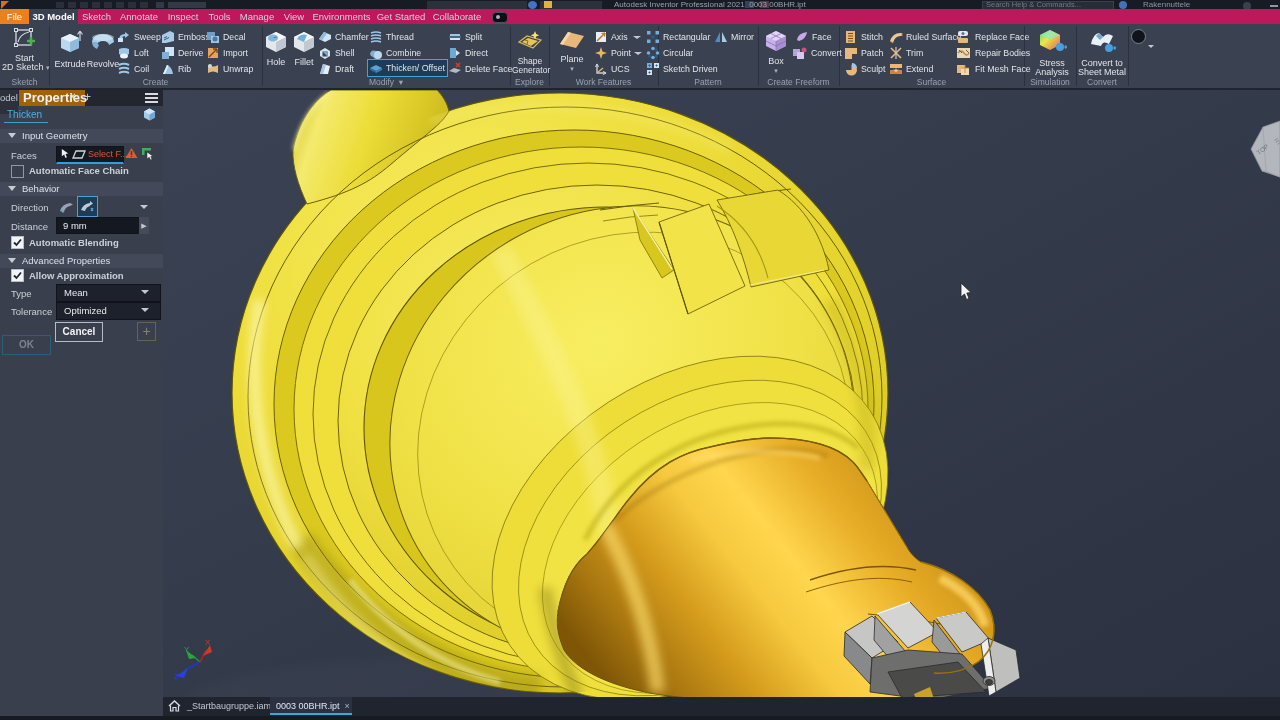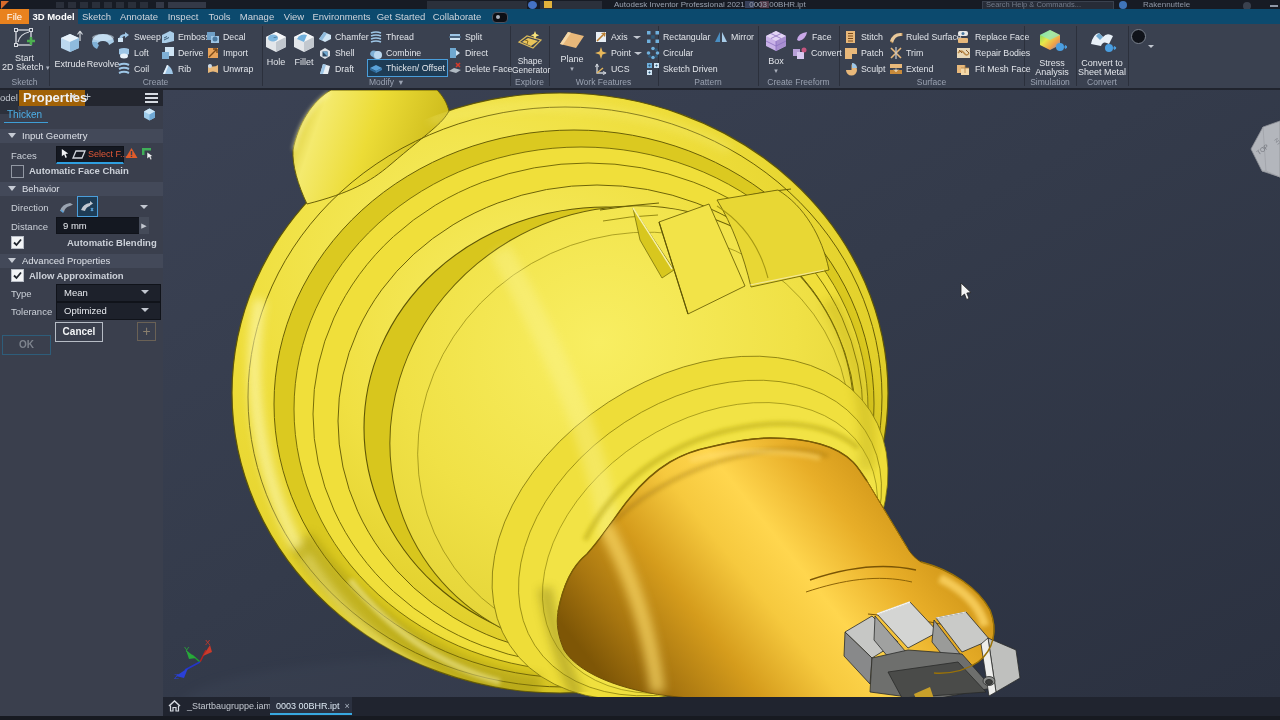--- a/index.html
+++ b/index.html
@@ -1,21 +1,21 @@
 <!DOCTYPE html>
 <html><head>
 <meta charset="utf-8">
 <style>
 html,body{margin:0;padding:0;background:#000;}
 #app{position:relative;width:1280px;height:720px;overflow:hidden;font-family:"Liberation Sans",sans-serif;background:#343b49;}
 .abs{position:absolute;}
 
 #titlebar{position:absolute;left:0;top:0;width:1280px;height:9px;background:#171b24;}
 
-#tabrow{position:absolute;left:0;top:9px;width:1280px;height:15px;background:#0c4a6e;}
+#tabrow{position:absolute;left:0;top:9px;width:1280px;height:15px;background:#be185d;}
 .rtab{position:absolute;top:0;height:15px;line-height:15px;font-size:9.5px;color:#cfd4dc;text-align:center;}
 
 #ribbon{position:absolute;left:0;top:24px;width:1280px;height:64px;background:#3a4150;}
 #ribbonline{position:absolute;left:0;top:88px;width:1280px;height:2px;background:#20242e;}
 .psep{position:absolute;top:2px;width:1px;height:60px;background:#2b303c;}
 .plabel{position:absolute;top:53px;height:10px;line-height:10px;font-size:8.5px;color:#9aa2b1;text-align:center;white-space:nowrap;}
 .srow{position:absolute;height:16px;display:flex;align-items:center;font-size:8.8px;color:#e2e5ea;white-space:nowrap;}
 .srow svg{margin-right:3px;}
 .bigbtn{position:absolute;text-align:center;font-size:9px;color:#e2e5ea;line-height:9.5px;white-space:nowrap;}
 
@@ -432,21 +432,21 @@
         <path d="M12 10 l2 3 M12 13 l2 -3" stroke="#5aa2d8" stroke-width="1.3"></path>
       </svg>
   <div class="abs" style="left:140px;top:115px;width:0;height:0;border-left:4px solid transparent;border-right:4px solid transparent;border-top:4px solid #c2c7d0;"></div>
   <div class="plab" style="left:11px;top:131px;">Distance</div>
   <div class="pfield" style="left:56px;top:127px;width:82px;height:15px;line-height:15px;padding-left:6px;">9 mm</div>
   <div class="abs" style="left:139px;top:127px;width:10px;height:17px;background:#454b59;color:#c2c7cf;font-size:7px;line-height:17px;text-align:center;">▶</div>
   <div class="cbc" style="left:11px;top:146px;"></div>
   <svg class="abs" style="left:12px;top:147px;" width="11" height="11" viewBox="0 0 11 11">
         <path d="M2 5.5 L4.5 8 L9 2.5" stroke="#20252e" stroke-width="1.8" fill="none"></path>
       </svg>
-  <div class="plab" style="left:29px;top:147px;font-weight:bold;margin-left:38px;">Automatic Blending</div>
+  <div class="plab" style="left:29px;top:147px;font-weight:bold;">Automatic Blending</div>
 
   <div class="sechead" style="top:164px;"><span class="tri"></span>Advanced Properties</div>
   <div class="cbc" style="left:11px;top:179px;"></div>
   <svg class="abs" style="left:12px;top:180px;" width="11" height="11" viewBox="0 0 11 11">
         <path d="M2 5.5 L4.5 8 L9 2.5" stroke="#20252e" stroke-width="1.8" fill="none"></path>
       </svg>
   <div class="plab" style="left:29px;top:180px;font-weight:bold;">Allow Approximation</div>
   <div class="plab" style="left:11px;top:198px;">Type</div>
   <div class="pfield" style="left:56px;top:194px;width:96px;height:16px;line-height:16px;padding-left:7px;background:#1d212b;">Mean</div>
   <div class="abs" style="left:141px;top:200px;width:0;height:0;border-left:4px solid transparent;border-right:4px solid transparent;border-top:4px solid #c2c7d0;"></div>

